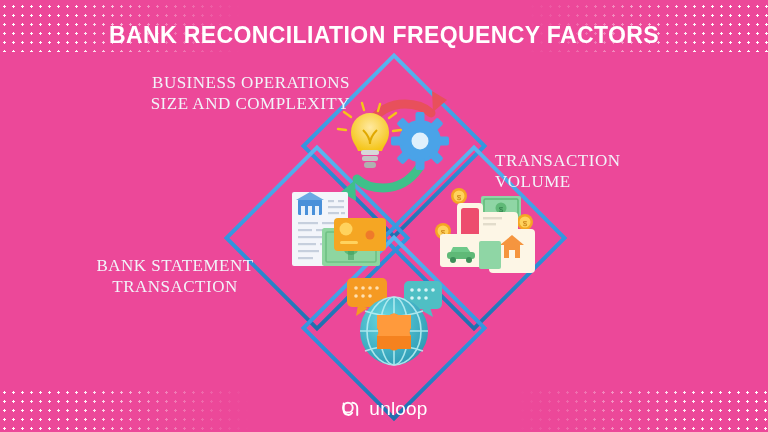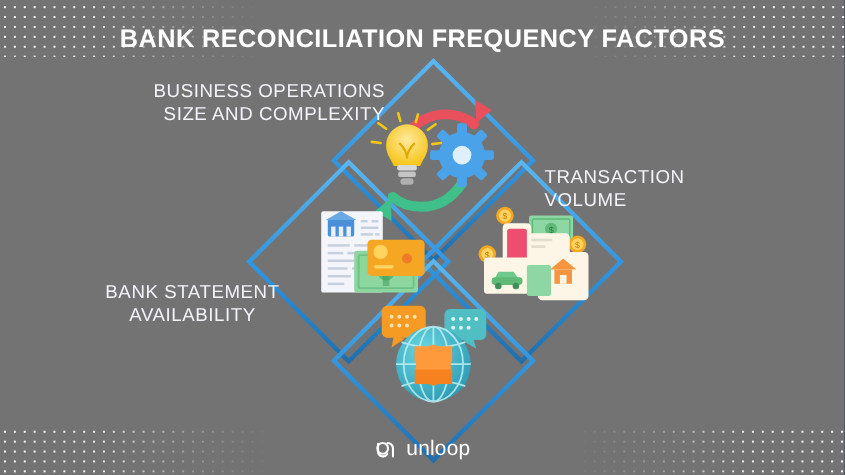--- a/index.html
+++ b/index.html
@@ -10,21 +10,21 @@
     width: 768px;
     height: 432px;
     overflow: hidden;
     background: #141e4c;
     font-family: "Liberation Sans", sans-serif;
   }
   #canvas {
     position: relative;
     width: 768px;
     height: 432px;
-    background: #737373;
+    background: #ec4899;
     overflow: hidden;
   }
 
   
   .dots {
     position: absolute;
     background-image: radial-gradient(#ffffff 1.15px, transparent 1.3px);
     background-size: 9px 9px;
     background-position: 0 0;
     pointer-events: none;
@@ -76,21 +76,21 @@
   }
   #stage svg { display: block; }
 
   
   .label {
     position: absolute;
     color: #f2f4fa;
     font-size: 17px;
     line-height: 21px;
     letter-spacing: 0.5px;
-    font-family: Liberation Sans, sans-serif;
+    font-family: Liberation Serif, serif;
     white-space: pre-line;
   }
   #label-business {
     left: 60px; top: 72px;
     width: 290px;
     text-align: right;
   }
   #label-transaction {
     left: 495px; top: 150px;
     width: 215px;
@@ -341,21 +341,21 @@
         </g>
       </g>
     </svg>
   </div>
 
   <div class="label" id="label-business">BUSINESS OPERATIONS
 SIZE AND COMPLEXITY</div>
   <div class="label" id="label-transaction">TRANSACTION
 VOLUME</div>
   <div class="label" id="label-bankstatement">BANK STATEMENT
-AVAILABILITY</div>
+TRANSACTION</div>
 
   <div id="logo">
     <svg id="logo-mark" width="22" height="22" viewBox="0 0 24 24">
       <g fill="none" stroke="#ffffff" stroke-width="2.1" stroke-linecap="round">
         <path d="M4 6 v7.5 a5 5 0 0 0 9.2 2.6"></path>
         <path d="M13.5 5.2 a5.3 5.3 0 0 1 5.3 5.3 v8"></path>
         <path d="M8.6 5.2 a5.3 5.3 0 0 1 5.3 5.3 a5.3 5.3 0 0 1 -5.3 5.3 a5.3 5.3 0 0 1 -5.3 -5.3 a5.3 5.3 0 0 1 5.3 -5.3 z" opacity="0.95"></path>
       </g>
     </svg>
     <span id="logo-text">unloop</span>

